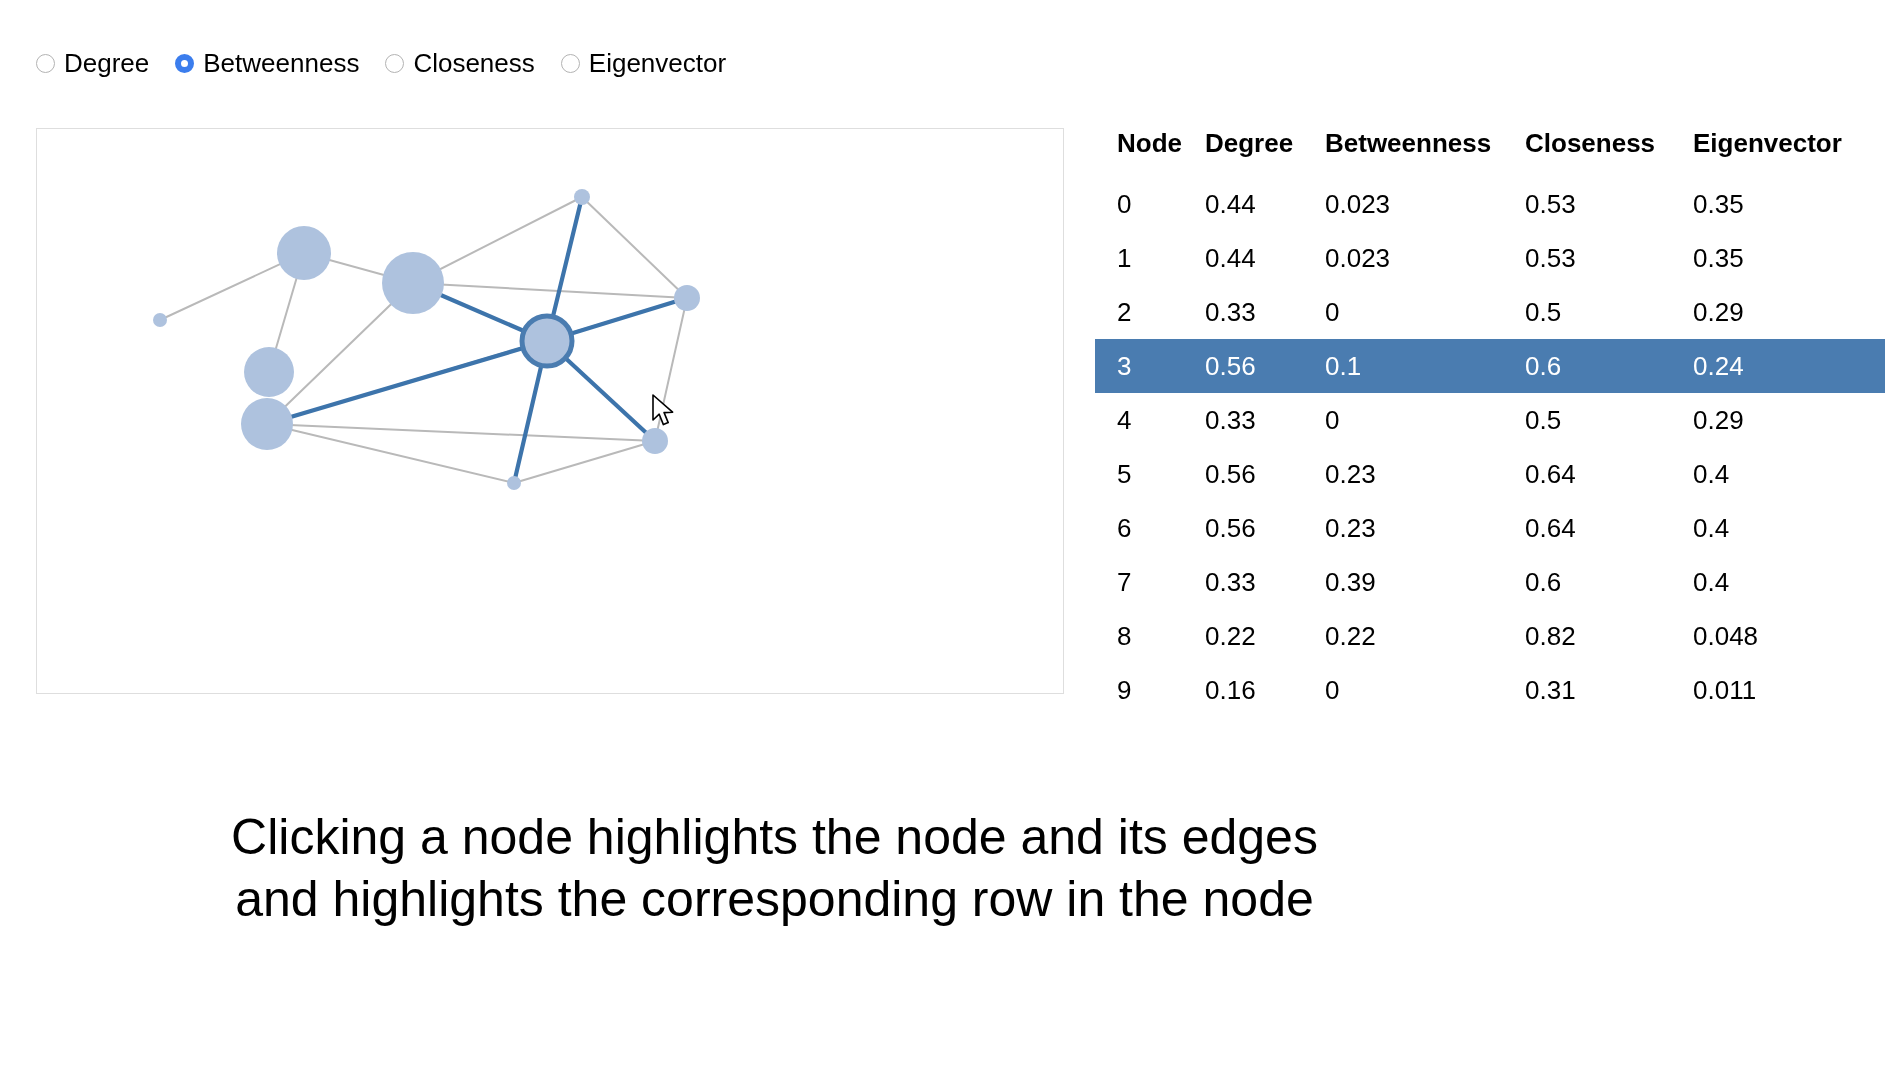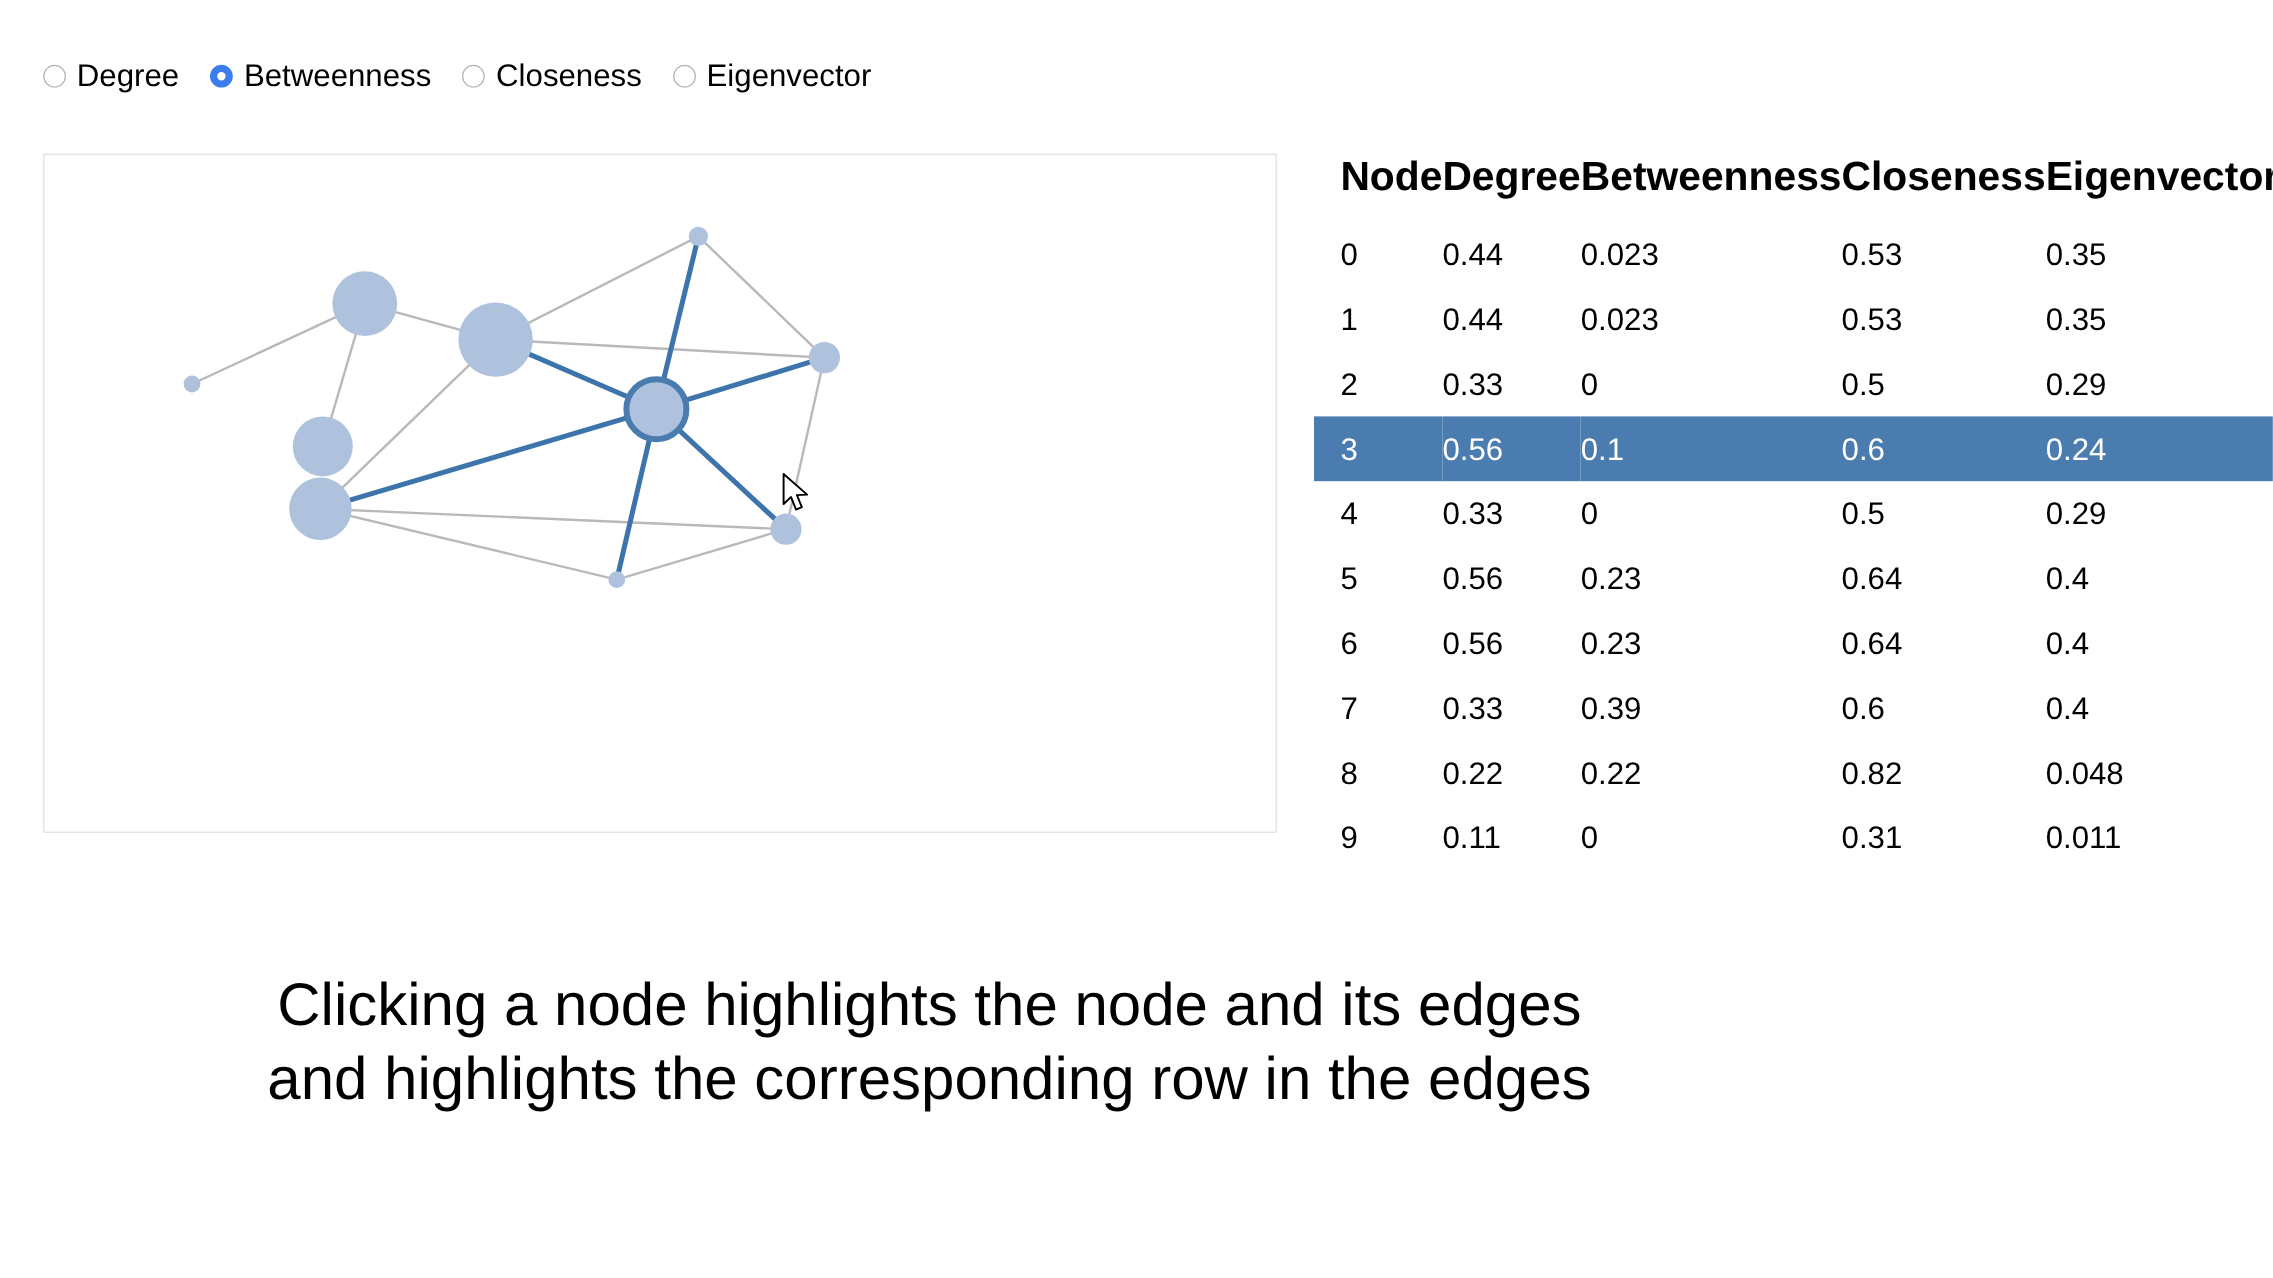--- a/index.html
+++ b/index.html
@@ -89,21 +89,21 @@
     position: absolute;
     left: 1095px;
     top: 128px;
     width: 790px;
   }
   #metrics-table table {
     border-collapse: collapse;
     width: 100%;
   }
   #metrics-table th {
-    font-size: 34px;
+    font-size: 26px;
     font-weight: bold;
     text-align: left;
     padding: 0 0 18px 0;
     white-space: nowrap;
     color: #000000;
   }
   #metrics-table td {
     font-size: 26px;
     font-weight: normal;
     text-align: left;
@@ -270,25 +270,25 @@
         </tr>
         <tr>
           <td class="col-node">8</td>
           <td class="col-deg">0.22</td>
           <td class="col-btw">0.22</td>
           <td class="col-clo">0.82</td>
           <td class="col-eig">0.048</td>
         </tr>
         <tr>
           <td class="col-node">9</td>
-          <td class="col-deg">0.11</td>
+          <td class="col-deg">0.16</td>
           <td class="col-btw">0</td>
           <td class="col-clo">0.31</td>
           <td class="col-eig">0.011</td>
         </tr>
       </tbody>
   </table>
 </div>
 
 <div id="caption">
   <span class="cap-line">Clicking a node highlights the node and its edges</span>
-  <span class="cap-line">and highlights the corresponding row in the edges</span>
+  <span class="cap-line">and highlights the corresponding row in the node</span>
 </div>
 
 </body></html>

